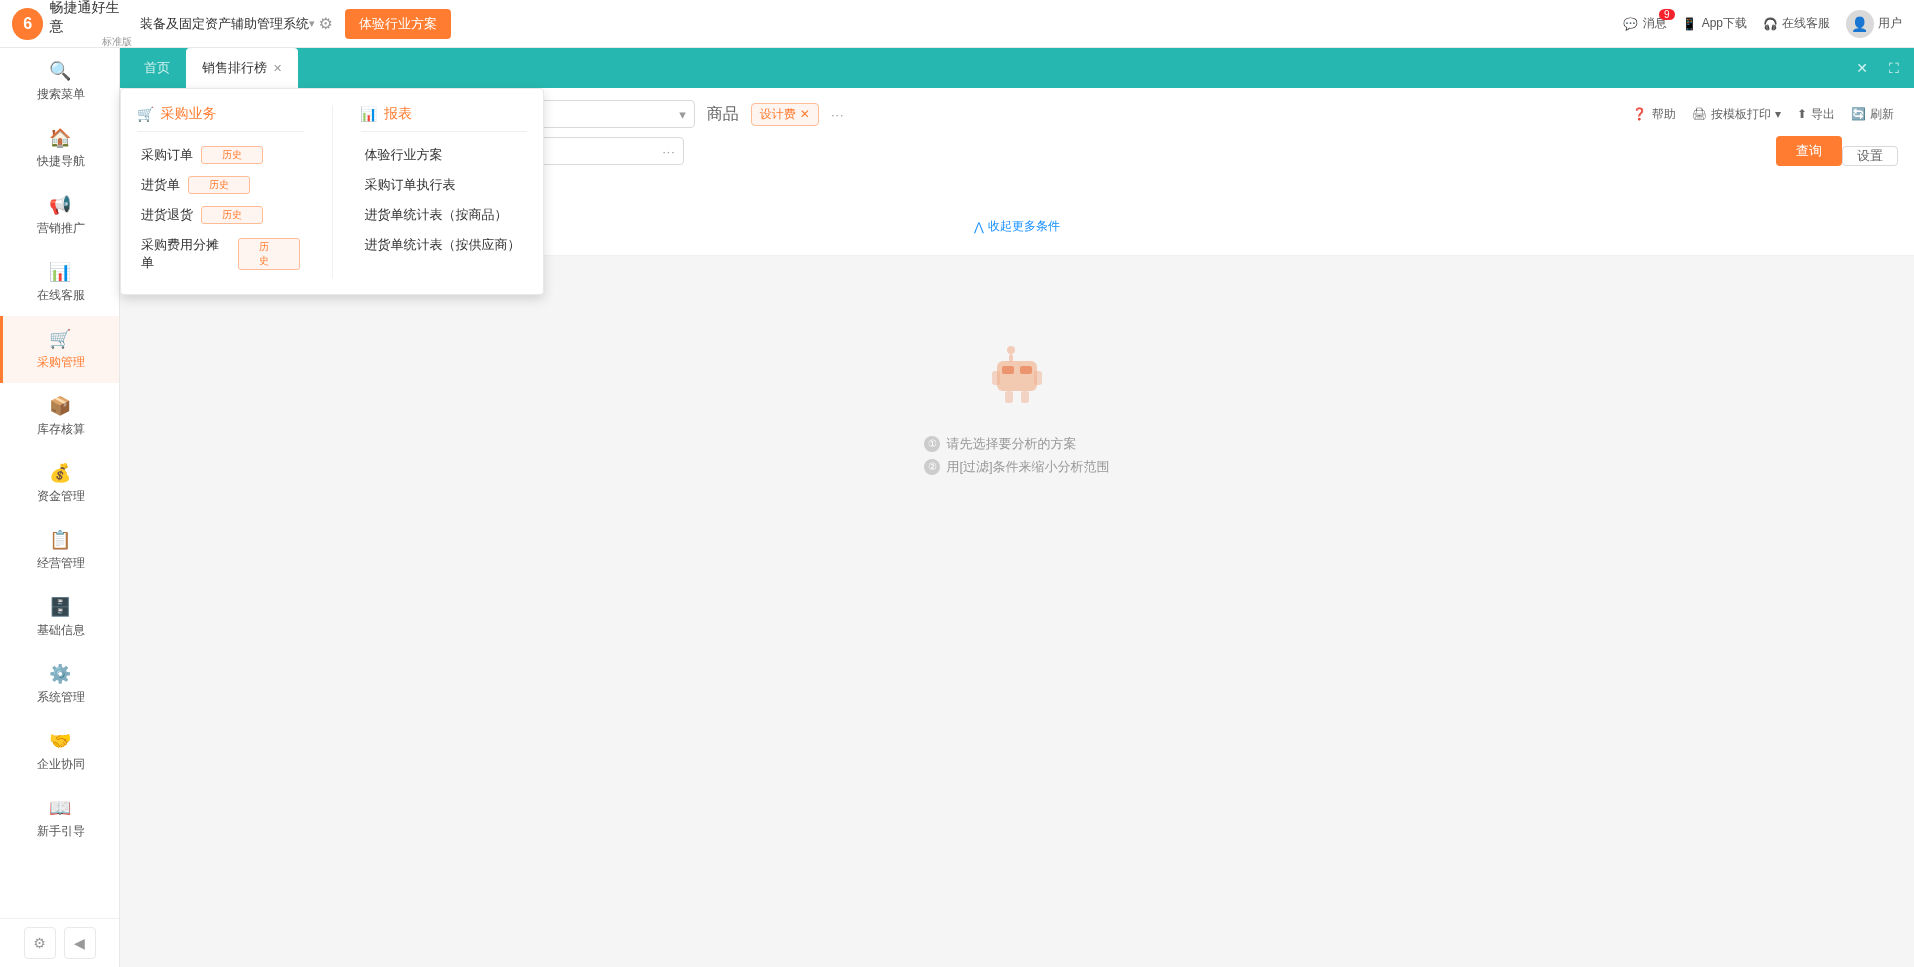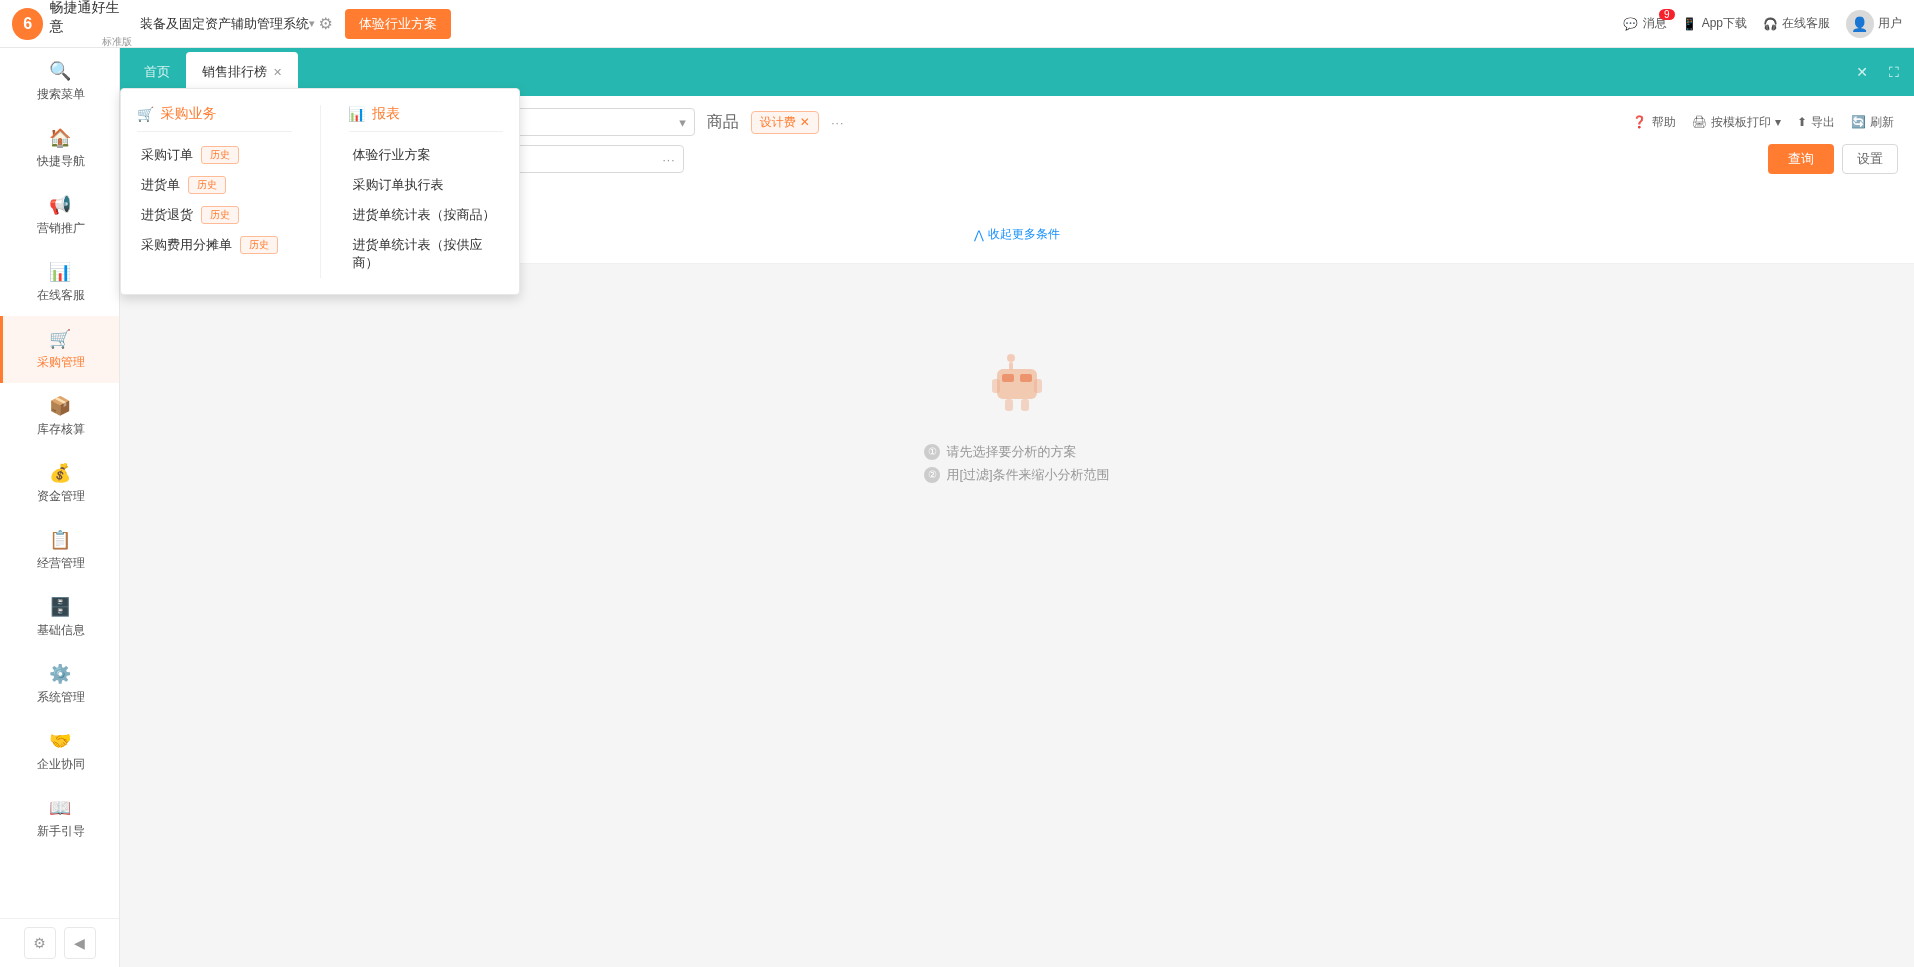--- a/index.html
+++ b/index.html
@@ -135,21 +135,21 @@
       display: flex;
       flex-direction: column;
       overflow: hidden;
     }
 
     
     .tab-bar {
       background: #26b8b0;
       display: flex;
       align-items: center;
-      height: 48px;
+      height: 40px;
       padding: 0 8px;
     }
     .tab-item {
       height: 40px;
       display: flex;
       align-items: center;
       padding: 0 16px;
       cursor: pointer;
       font-size: 13px;
       color: rgba(255,255,255,0.8);
@@ -312,21 +312,21 @@
       cursor: pointer;
       font-size: 13px;
       color: #333;
     }
     .menu-badge {
       background: #fff5f0;
       color: #ff7c30;
       border: 1px solid #ffbb96;
       border-radius: 3px;
       font-size: 10px;
-      padding: 1px 8px;
+      padding: 1px 20px;
     }
     .menu-col-divider {
       width: 1px; background: #f0f0f0; margin: 0 4px;
     }
   </style>
 </head>
 <body>
 
 <div class="top-header">
   <div class="logo-area">
@@ -492,21 +492,21 @@
             <span style="flex:1;font-size:12px;color:#333;">金额</span>
             <span style="color:#999;">▾</span>
           </div>
 
           <span class="filter-label">业务员</span>
           <div style="display:flex;align-items:center;gap:4px;border:1px solid #d9d9d9;border-radius:4px;padding:2px 8px;min-width:200px;height:28px;">
             <span style="flex:1;font-size:12px;color:#333;"></span>
             <span style="color:#999;">···</span>
           </div>
 
-          <div style="margin-left:auto;display:flex;gap:8px;">
+          <div style="margin-left:auto;display:flex;align-items:flex-end;">
             <button class="btn-query">查询</button>
             <button class="btn-settings">设置</button>
           </div>
         </div>
 
         <div class="filter-row">
           <span class="filter-label">客户</span>
           <div style="display:flex;align-items:center;gap:4px;border:1px solid #d9d9d9;border-radius:4px;padding:2px 8px;min-width:300px;height:28px;">
             <span style="flex:1;font-size:12px;color:#333;"></span>
             <span style="color:#999;">···</span>

